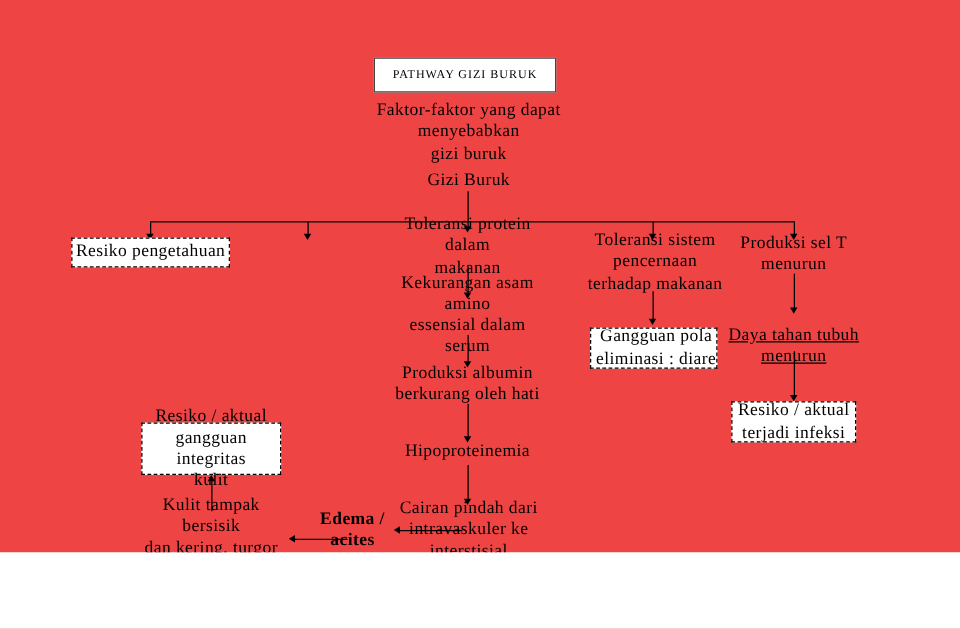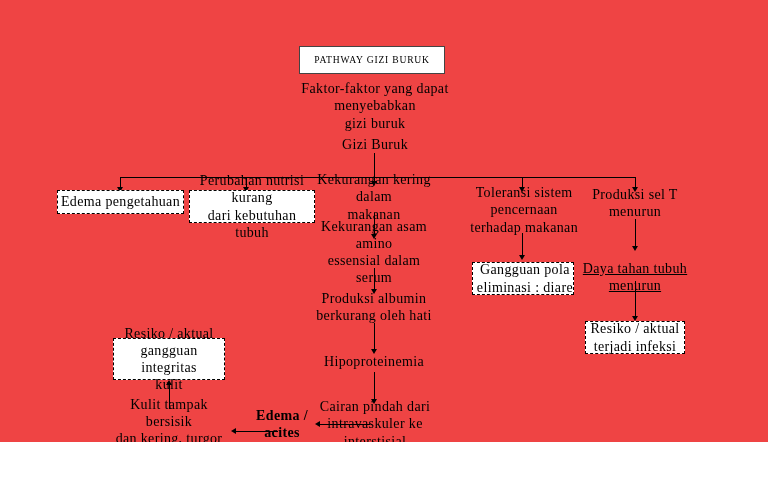--- a/index.html
+++ b/index.html
@@ -111,30 +111,26 @@
   <div class="vline" style="left:374px; top:177px; height:5px;"></div>
   <div class="arrow-down" style="left:371.3px; top:181px;"></div>
 
   <div class="vline" style="left:522px; top:177px; height:11px;"></div>
   <div class="arrow-down" style="left:519.3px; top:187px;"></div>
 
   <div class="vline" style="left:635px; top:177px; height:11px;"></div>
   <div class="arrow-down" style="left:632.3px; top:187px;"></div>
 
   <div class="node dashed" style="left:57px; top:190px; width:127px; height:24px;">
-    <span>Edema pengetahuan</span>
-  </div>
-
-  <div class="node dashed" style="left:189px; top:190px; width:126px; height:33px;">
-    <span>Perubahan nutrisi kurang
-dari kebutuhan tubuh</span>
-  </div>
+    <span>Resiko pengetahuan</span>
+  </div>
+
 
   <div class="node plain" style="left:315px; top:184px; width:118px; height:26px;">
-    <span>Kekurangan kering dalam
+    <span>Toleransi protein dalam
 makanan</span>
   </div>
 
   <div class="node plain" style="left:466px; top:190px; width:112px; height:40px;justify-content:flex-end;">
     <span>Toleransi sistem
 pencernaan
 terhadap makanan</span>
   </div>
 
   <div class="node plain" style="left:585px; top:190px; width:100px; height:26px;">

